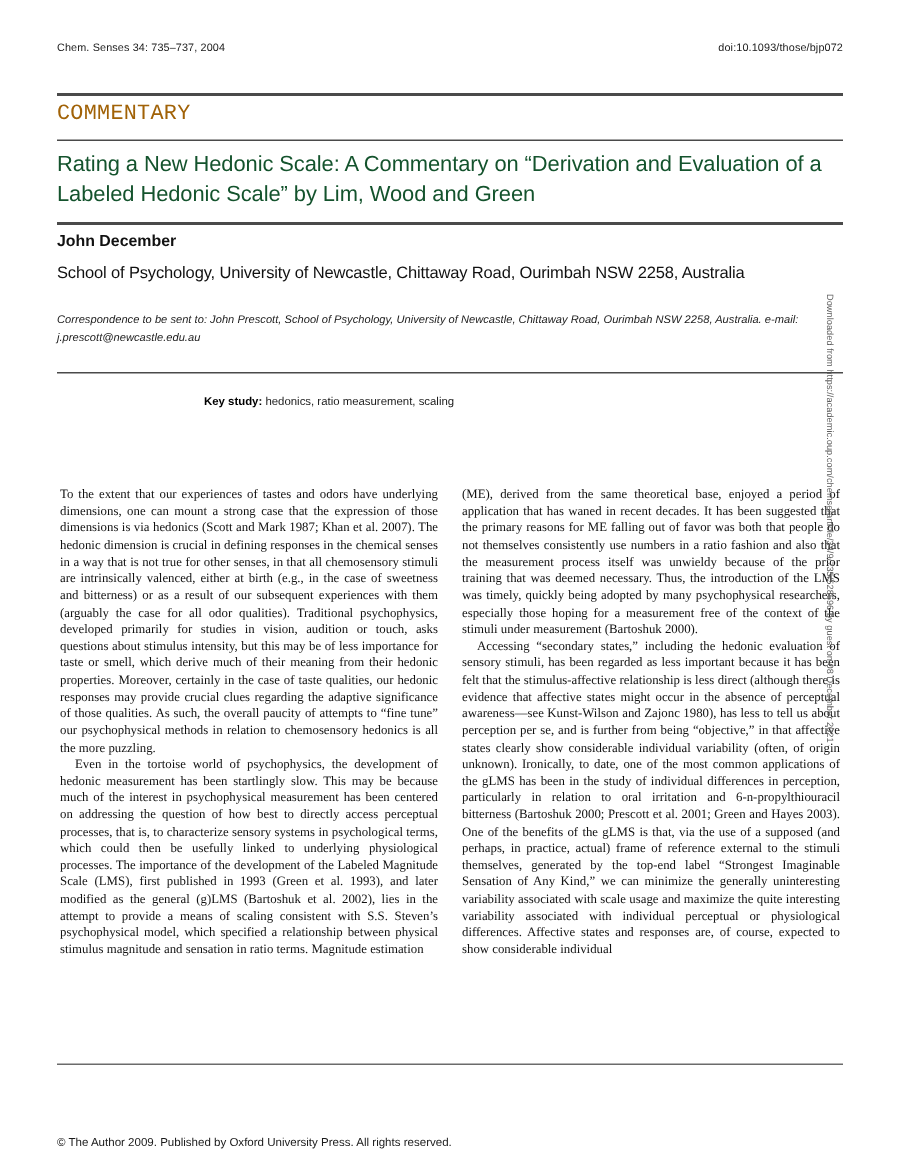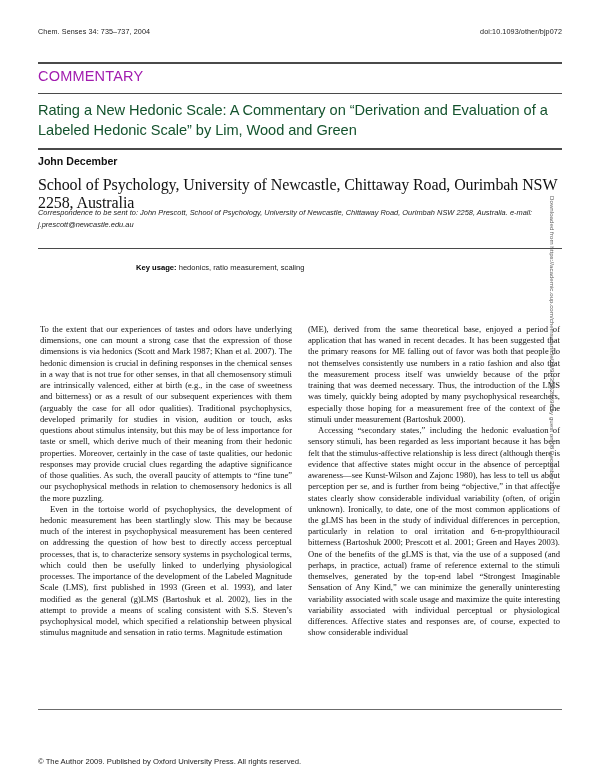--- a/index.html
+++ b/index.html
@@ -49,24 +49,24 @@
   .rule-mid    { top: 93px;  height: 1.1px; }
   .rule-title  { top: 148px; height: 1.6px; }
   .rule-corr   { top: 248px; height: 1.1px; }
   .rule-foot   { top: 709px; height: 1.1px; background: #6b6b6b; }
 
   
   .commentary {
     position: absolute;
     left: 38px;
     top: 68px;
-    font-family: Liberation Sans, sans-serif;
+    font-family: Liberation Mono, monospace;
     font-size: 14.5px;
     letter-spacing: 0.2px;
-    color: #a21caf;
+    color: #a16207;
   }
 
   
   .title {
     position: absolute;
     left: 38px;
     top: 100px;
     width: 528px;
     font-family: "Liberation Sans", sans-serif;
     font-size: 14.6px;
@@ -83,22 +83,22 @@
     font-family: "Liberation Sans", sans-serif;
     font-size: 10.6px;
     font-weight: bold;
     color: #111;
   }
   .affiliation {
     position: absolute;
     left: 38px;
     top: 176px;
     width: 530px;
-    font-family: Liberation Serif, serif;
-    font-size: 16px;
+    font-family: Liberation Sans, sans-serif;
+    font-size: 11px;
     letter-spacing: -0.1px;
     color: #111;
   }
 
   
   .correspondence {
     position: absolute;
     left: 38px;
     top: 207px;
     width: 524px;
@@ -166,42 +166,42 @@
     color: #5c5c5c;
   }
 </style>
 </head>
 <body>
 
 <div class="page">
 
   <div class="runhead">
     <span>Chem. Senses 34: 735–737, 2004</span>
-    <span>doi:10.1093/other/bjp072</span>
+    <span>doi:10.1093/those/bjp072</span>
   </div>
 
   <div class="rule rule-top"></div>
 
   <div class="commentary">COMMENTARY</div>
 
   <div class="rule rule-mid"></div>
 
   <div class="title">Rating a New Hedonic Scale: A Commentary on “Derivation and Evaluation of a Labeled Hedonic Scale” by Lim, Wood and Green</div>
 
   <div class="rule rule-title"></div>
 
   <div class="author">John December</div>
   <div class="affiliation">School of Psychology, University of Newcastle, Chittaway Road, Ourimbah NSW 2258, Australia</div>
 
   <div class="correspondence">Correspondence to be sent to: John Prescott, School of Psychology, University of Newcastle, Chittaway Road, Ourimbah NSW 2258, Australia. e-mail: j.prescott@newcastle.edu.au</div>
 
   <div class="rule rule-corr"></div>
 
   <div class="keywords">
-    <b>Key usage:</b>
+    <b>Key study:</b>
     <span>hedonics, ratio measurement, scaling</span>
   </div>
 
   <div class="col col-left">
     <p>To the extent that our experiences of tastes and odors have underlying dimensions, one can mount a strong case that the expression of those dimensions is via hedonics (Scott and Mark 1987; Khan et al. 2007). The hedonic dimension is crucial in defining responses in the chemical senses in a way that is not true for other senses, in that all chemosensory stimuli are intrinsically valenced, either at birth (e.g., in the case of sweetness and bitterness) or as a result of our subsequent experiences with them (arguably the case for all odor qualities). Traditional psychophysics, developed primarily for studies in vision, audition or touch, asks questions about stimulus intensity, but this may be of less importance for taste or smell, which derive much of their meaning from their hedonic properties. Moreover, certainly in the case of taste qualities, our hedonic responses may provide crucial clues regarding the adaptive significance of those qualities. As such, the overall paucity of attempts to “fine tune” our psychophysical methods in relation to chemosensory hedonics is all the more puzzling.</p>
     <p class="indent">Even in the tortoise world of psychophysics, the development of hedonic measurement has been startlingly slow. This may be because much of the interest in psychophysical measurement has been centered on addressing the question of how best to directly access perceptual processes, that is, to characterize sensory systems in psychological terms, which could then be usefully linked to underlying physiological processes. The importance of the development of the Labeled Magnitude Scale (LMS), first published in 1993 (Green et al. 1993), and later modified as the general (g)LMS (Bartoshuk et al. 2002), lies in the attempt to provide a means of scaling consistent with S.S. Steven’s psychophysical model, which specified a relationship between physical stimulus magnitude and sensation in ratio terms. Magnitude estimation</p>
   </div>
 
   <div class="col col-right">
     <p>(ME), derived from the same theoretical base, enjoyed a period of application that has waned in recent decades. It has been suggested that the primary reasons for ME falling out of favor was both that people do not themselves consistently use numbers in a ratio fashion and also that the measurement process itself was unwieldy because of the prior training that was deemed necessary. Thus, the introduction of the LMS was timely, quickly being adopted by many psychophysical researchers, especially those hoping for a measurement free of the context of the stimuli under measurement (Bartoshuk 2000).</p>

